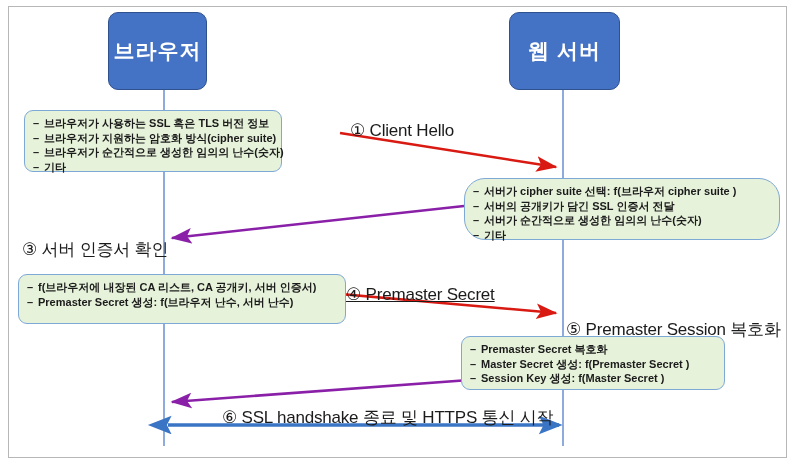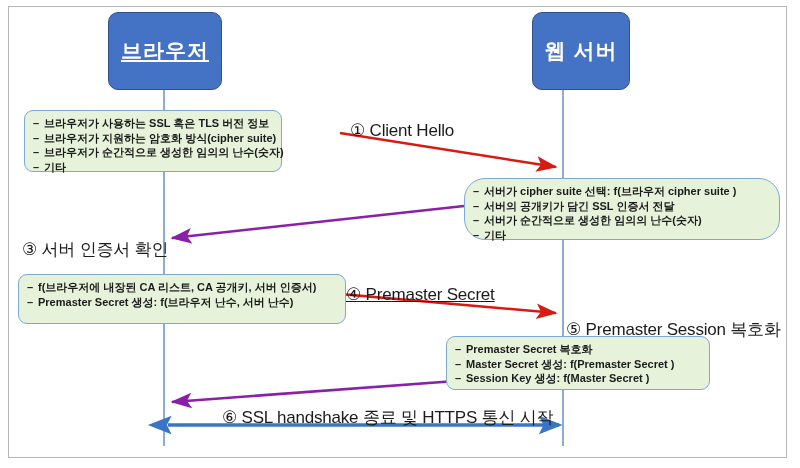--- a/index.html
+++ b/index.html
@@ -35,22 +35,22 @@
     border-radius: 10px;
     color: #ffffff;
     font-size: 21px;
     font-weight: bold;
     display: flex;
     align-items: center;
     justify-content: center;
     letter-spacing: 1px;
     box-sizing: border-box;
   }
-  #actor-browser { left: 108px; top: 12px;  width: 114px; height: 78px; text-decoration: underline; }
-  #actor-server  { left: 532px; top: 12px;  width: 98px; height: 78px; }
+  #actor-browser { left: 108px; top: 12px;  width: 99px; height: 78px; }
+  #actor-server  { left: 509px; top: 12px;  width: 111px; height: 78px; }
 
   
   .lifeline {
     position: absolute;
     width: 2px;
     background: #8faadc;
   }
   #lifeline-browser { left: 163px; top: 90px; height: 356px; }
   #lifeline-server  { left: 562px; top: 90px; height: 356px; }
 
@@ -66,21 +66,21 @@
     font-size: 11px;
     line-height: 14.5px;
     font-weight: bold;
   }
   .note .ln { white-space: nowrap; display: block; }
   .note .dash { display: inline-block; width: 11px; }
 
   #note-client-hello   { left: 24px;  top: 110px; width: 258px; height: 62px; }
   #note-server-hello   { left: 464px; top: 178px; width: 316px; height: 62px; border-radius: 21px; }
   #note-cert-check     { left: 18px;  top: 274px; width: 328px; height: 50px; }
-  #note-premaster-dec  { left: 446px; top: 336px; width: 264px; height: 54px; }
+  #note-premaster-dec  { left: 461px; top: 336px; width: 264px; height: 54px; }
 
   
   .step-label {
     position: absolute;
     font-size: 17px;
     color: #1b1b1b;
     white-space: nowrap;
     letter-spacing: -0.2px;
   }
   #label-1 { left: 350px; top: 120px; }

